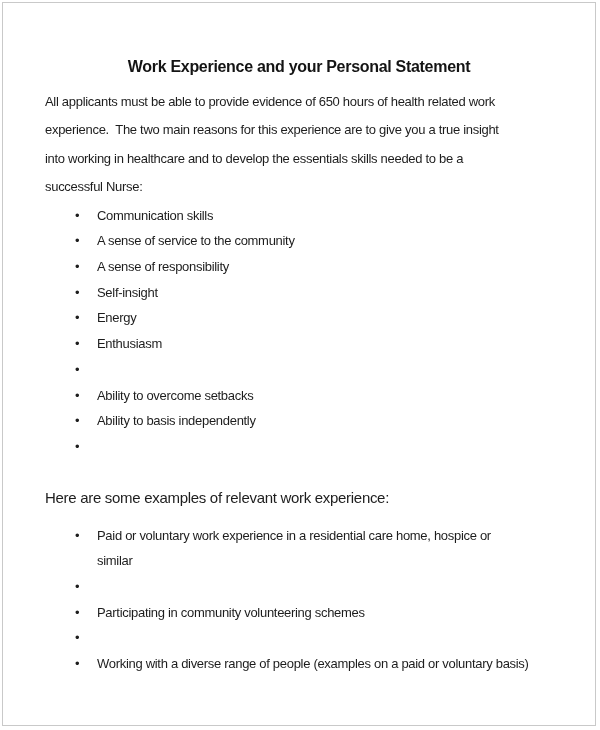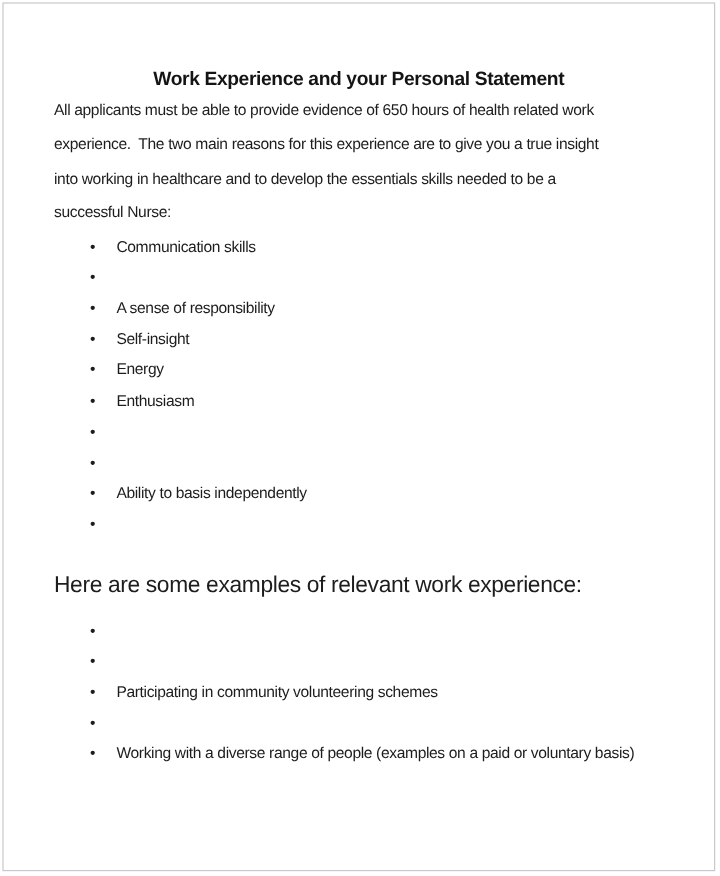--- a/index.html
+++ b/index.html
@@ -29,21 +29,21 @@
     margin: 54px 30px 0 30px;
     text-align: center;
     font-size: 16px;
     font-weight: bold;
     letter-spacing: -0.3px;
     color: #141414;
     line-height: 20px;
   }
   .intro {
     white-space: pre-wrap;
-    margin: 1px 38px 0 42px;
+    margin: 11px 38px 0 42px;
     font-size: 13px;
     line-height: 28.4px;
     letter-spacing: -0.3px;
   }
   .blist {
     list-style: none;
     margin: 0;
     padding: 0 8px 0 72px;
   }
   .blist li {
@@ -59,21 +59,21 @@
     flex: 0 0 22px;
     width: 22px;
     font-size: 13px;
     color: #1d1d1d;
   }
   .li-text {
     white-space: pre-wrap;
   }
   .examples-heading {
     margin: 25px 38px 12px 42px;
-    font-size: 19px;
+    font-size: 15px;
     line-height: 26px;
     letter-spacing: -0.3px;
     white-space: pre-wrap;
   }
 </style>
 </head>
 <body>
 
 <div class="page">
 
@@ -84,20 +84,21 @@
 into working in healthcare and to develop the essentials skills needed to be a
 successful Nurse:</p>
 
   <ul class="blist skills-list">
     <li>
       <span class="bullet-dot">•</span>
       <span class="li-text">Communication skills</span>
     </li>
     <li>
       <span class="bullet-dot">•</span>
+      <span class="li-text">A sense of service to the community</span>
     </li>
     <li>
       <span class="bullet-dot">•</span>
       <span class="li-text">A sense of responsibility</span>
     </li>
     <li>
       <span class="bullet-dot">•</span>
       <span class="li-text">Self-insight</span>
     </li>
     <li>
@@ -106,35 +107,38 @@
     </li>
     <li>
       <span class="bullet-dot">•</span>
       <span class="li-text">Enthusiasm</span>
     </li>
     <li>
       <span class="bullet-dot">•</span>
     </li>
     <li>
       <span class="bullet-dot">•</span>
+      <span class="li-text">Ability to overcome setbacks</span>
     </li>
     <li>
       <span class="bullet-dot">•</span>
       <span class="li-text">Ability to basis independently</span>
     </li>
     <li>
       <span class="bullet-dot">•</span>
     </li>
   </ul>
 
   <p class="examples-heading">Here are some examples of relevant work experience:</p>
 
   <ul class="blist examples-list">
     <li>
       <span class="bullet-dot">•</span>
+      <span class="li-text">Paid or voluntary work experience in a residential care home, hospice or
+similar</span>
     </li>
     <li>
       <span class="bullet-dot">•</span>
     </li>
     <li>
       <span class="bullet-dot">•</span>
       <span class="li-text">Participating in community volunteering schemes</span>
     </li>
     <li>
       <span class="bullet-dot">•</span>

